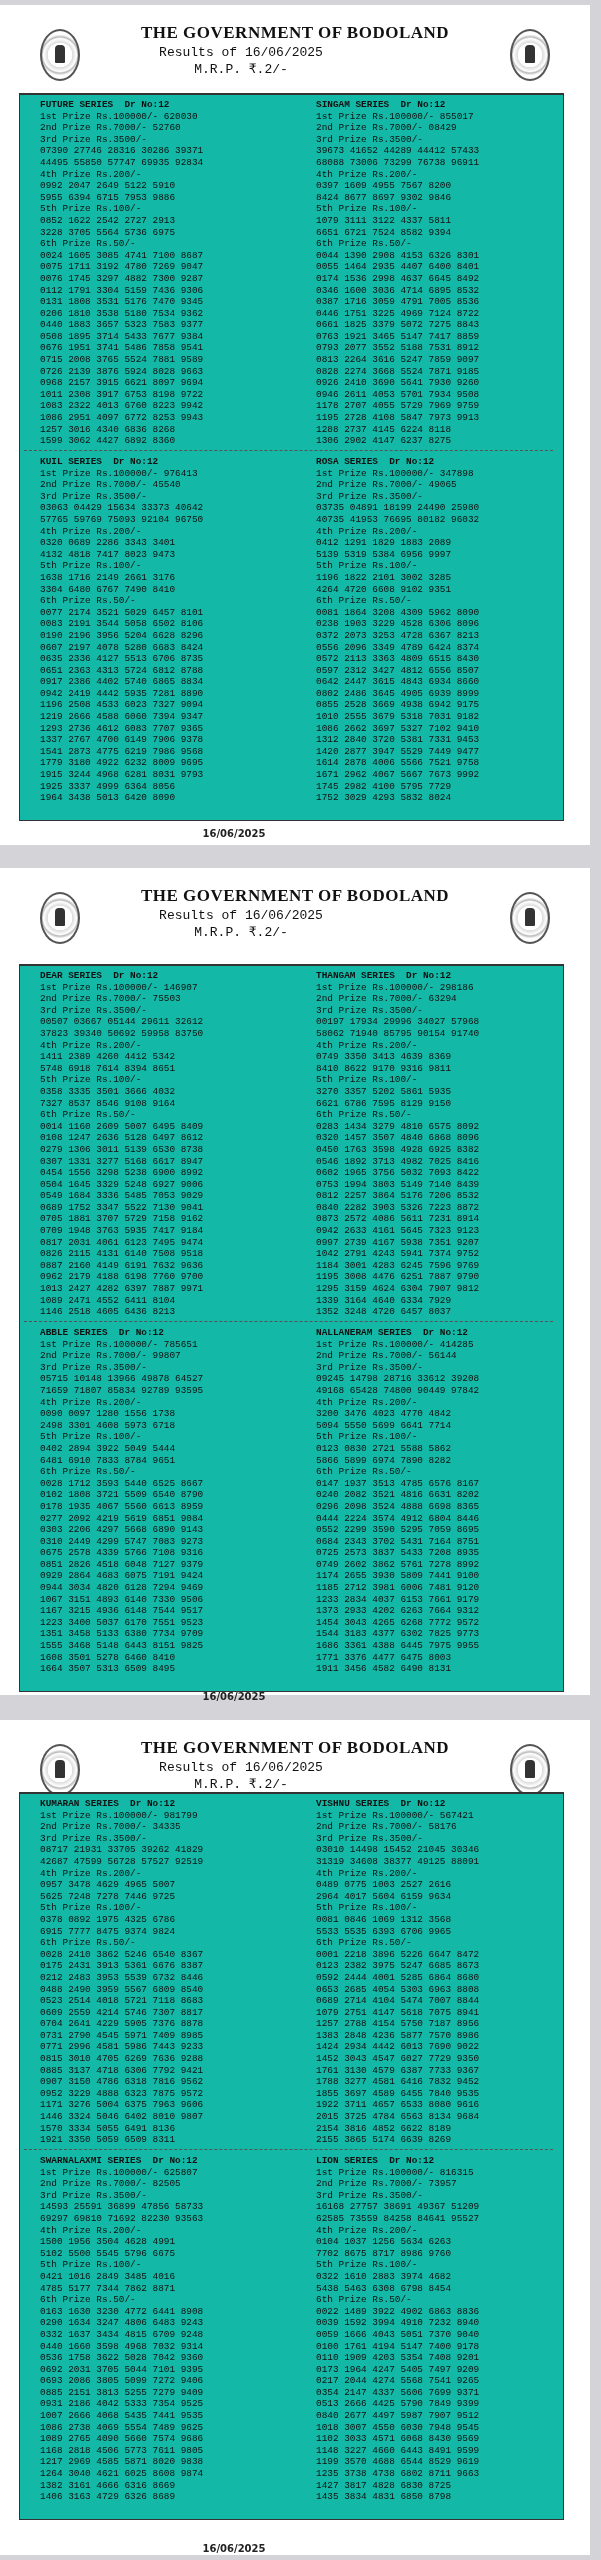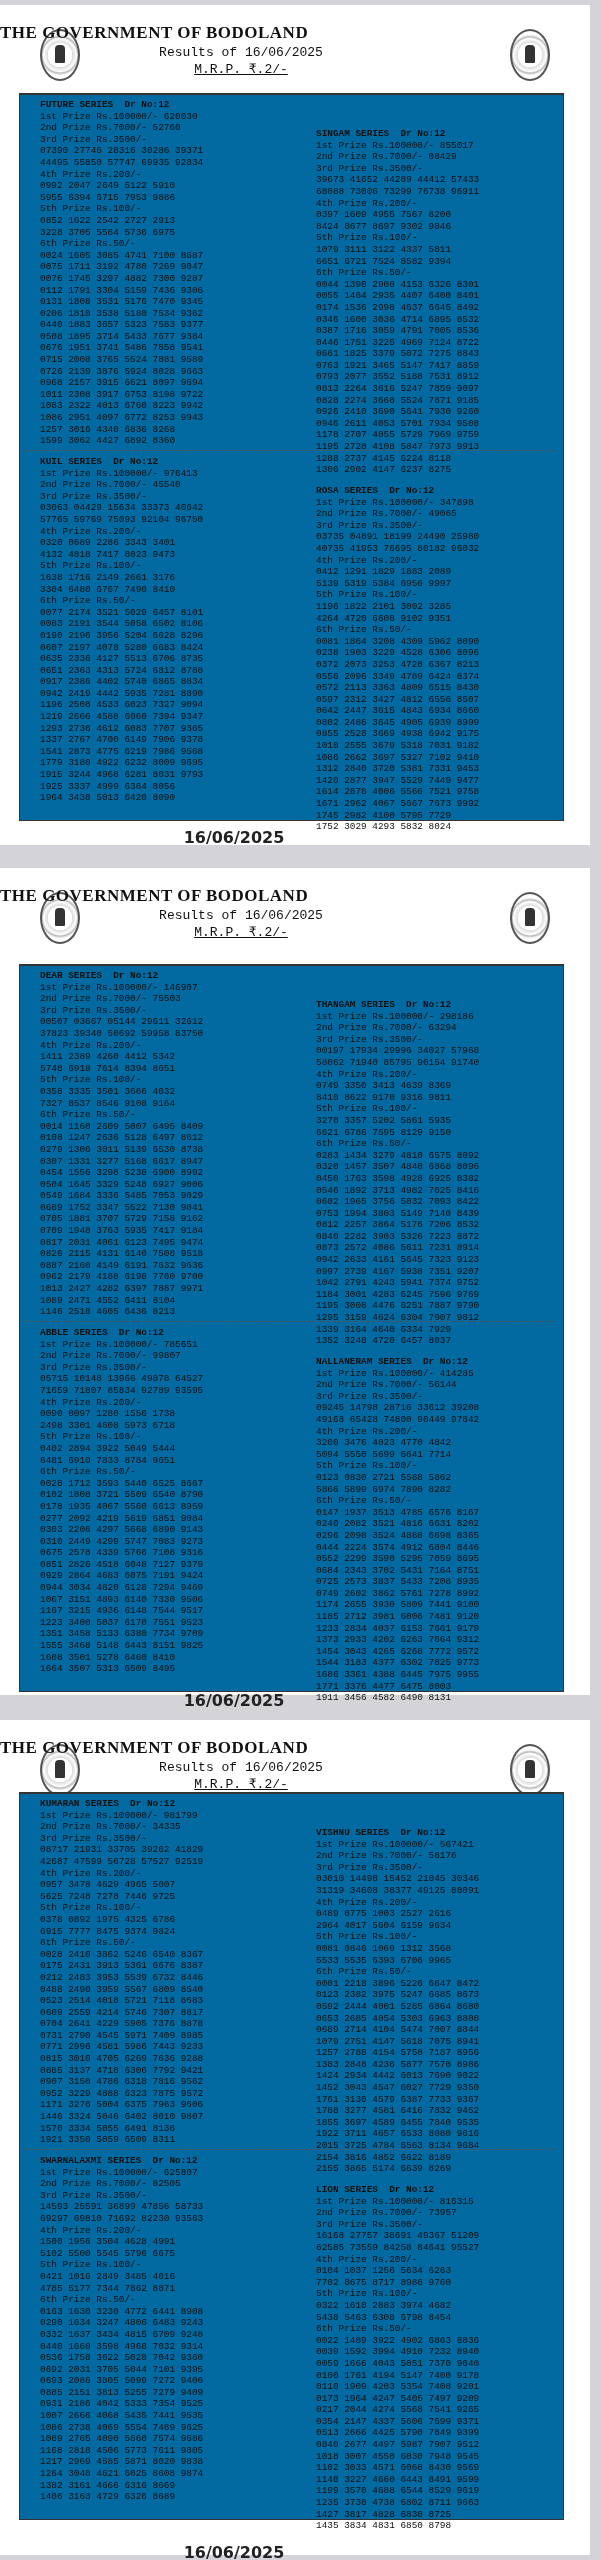--- a/index.html
+++ b/index.html
@@ -2,30 +2,30 @@
 <html><head>
 <meta charset="utf-8">
 <style>
   html,body{margin:0;padding:0;}
   body{width:601px;height:2560px;background:#d4d4d8;position:relative;overflow:hidden;font-family:"Liberation Mono","DejaVu Sans Mono",monospace;}
   .page{position:absolute;left:0;width:590px;background:#ffffff;}
   .head{position:relative;height:88px;}
   .emblem{position:absolute;top:24px;width:40px;height:52px;border-radius:50%;border:2px solid #555;box-sizing:border-box;background:radial-gradient(circle,#fff 40%,#ddd 42%,#fff 55%,#bbb 60%,#fff 68%);}
   .emblem::after{content:"";position:absolute;left:13px;top:14px;width:10px;height:18px;background:#333;border-radius:4px 4px 1px 1px;}
   .emblem.l{left:40px;} .emblem.r{left:510px;}
-  .title{position:absolute;top:18px;left:0;width:590px;font-family:"Liberation Serif","DejaVu Serif",serif;font-weight:bold;font-size:17px;letter-spacing:0.5px;color:#111;}
+  .title{position:absolute;top:18px;left:0;width:590px;text-align:center;font-family:"Liberation Serif","DejaVu Serif",serif;font-weight:bold;font-size:17px;letter-spacing:0.5px;color:#111;}
   .sub{position:absolute;left:0;width:482px;text-align:center;font-family:"Liberation Mono",monospace;font-size:13px;color:#111;}
-  .sub1{top:40px;} .sub2{top:56px;text-decoration:underline;}
-  .box{position:absolute;left:19px;width:543px;border:1.5px solid #333;border-top-width:2px;background:#0369a1;}
+  .sub1{top:40px;} .sub2{top:56px;}
+  .box{position:absolute;left:19px;width:543px;border:1.5px solid #333;border-top-width:2px;background:#14b8a6;}
   .col{position:absolute;top:0;font-size:9.4px;line-height:11.6px;color:#111;white-space:pre;}
-  .col.l{left:20px;} .col.r{left:296px;margin-top:29px;}
+  .col.l{left:20px;} .col.r{left:296px;}
   .lbl{font-weight:bold;font-family:"Liberation Mono",monospace;}
   .row{display:block;}
   .dash{position:absolute;left:4px;right:10px;border-top:1.5px dashed #555;}
-  .foot{position:absolute;left:0;width:468px;text-align:center;font-family:"DejaVu Sans",sans-serif;font-size:16px;font-weight:bold;color:#222;}
+  .foot{position:absolute;left:0;width:468px;text-align:center;font-family:"DejaVu Sans",sans-serif;font-size:10px;font-weight:bold;color:#222;}
 </style>
 </head>
 <body>
 
 <div id="root">
     <div class="page" style="top: 5px; height: 840px;">
       <div class="head">
         <div class="emblem l"></div>
         <div class="emblem r"></div>
         <div class="title">THE GOVERNMENT OF BODOLAND</div>

